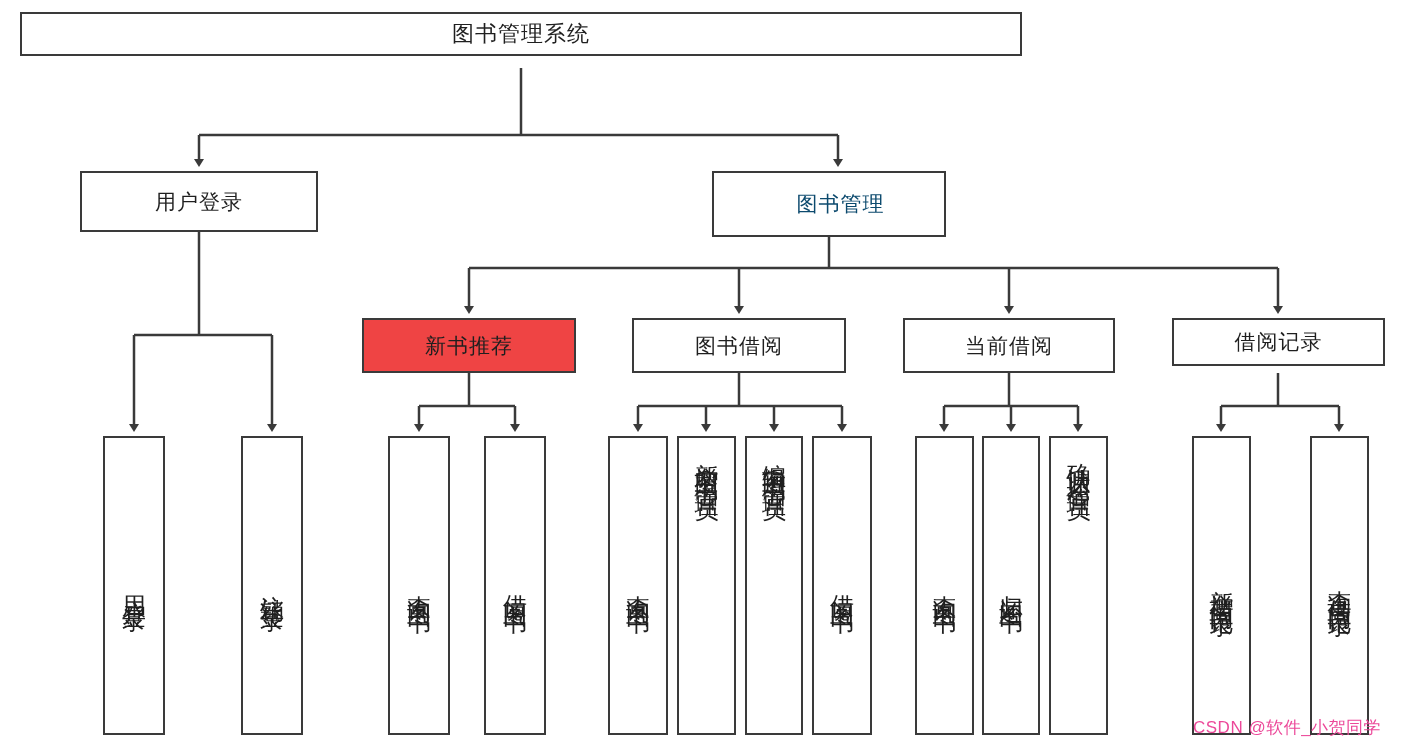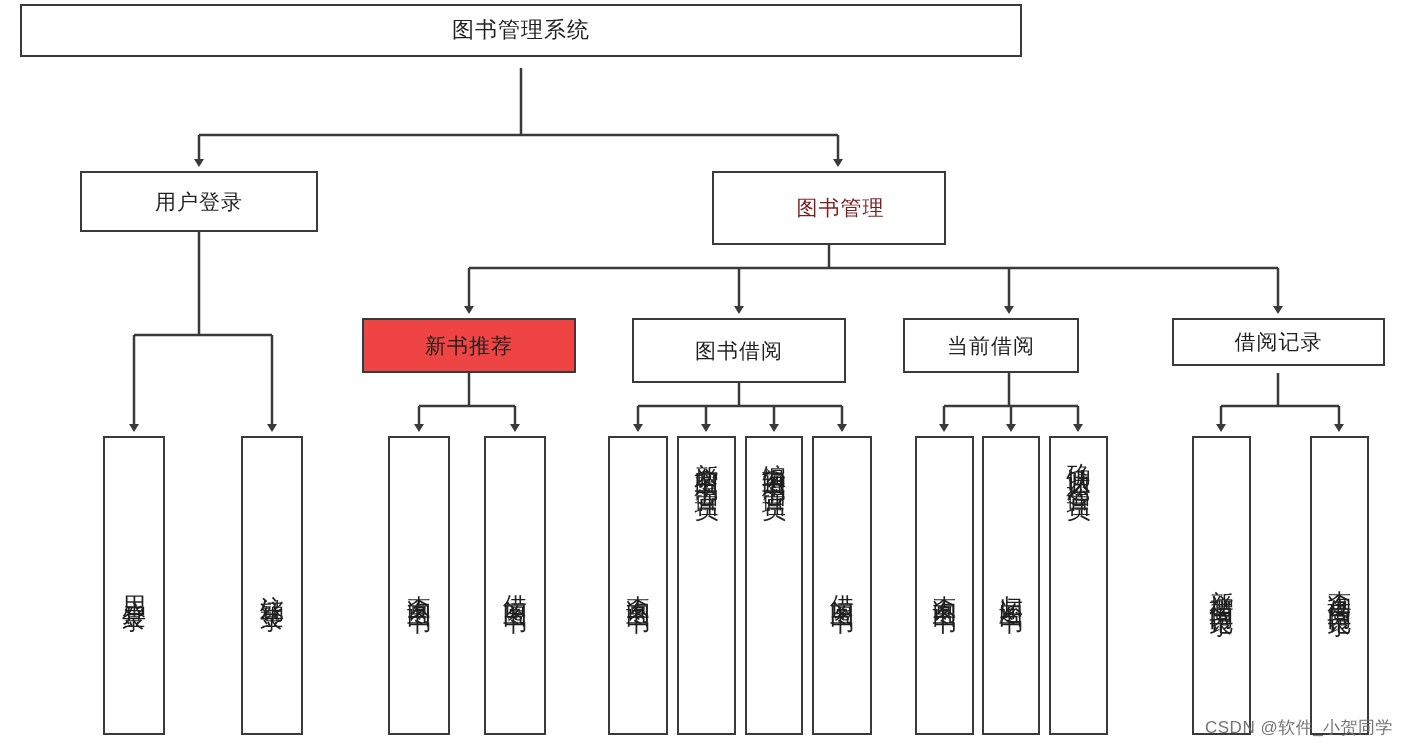--- a/index.html
+++ b/index.html
@@ -126,38 +126,38 @@
       <path d="M1011,406 L1011,428" marker-end="url(#arrow)"></path>
       <path d="M1078,406 L1078,428" marker-end="url(#arrow)"></path>
 
       <path d="M1278,373 L1278,406"></path>
       <path d="M1221,406 L1339,406"></path>
       <path d="M1221,406 L1221,428" marker-end="url(#arrow)"></path>
       <path d="M1339,406 L1339,428" marker-end="url(#arrow)"></path>
     </g>
   </svg>
 
-  <div class="node horiz root" style="left: 20px; top: 4px; width: 1002px; height: 53px; border-color: rgb(58, 58, 58); background: rgb(255, 255, 255); color: rgb(31, 31, 31);">
+  <div class="node horiz root" style="left: 20px; top: 12px; width: 1002px; height: 44px; border-color: rgb(58, 58, 58); background: rgb(255, 255, 255); color: rgb(31, 31, 31);">
     <span class="label">图书管理系统</span>
   </div>
 
   <div class="node horiz" style="left: 80px; top: 171px; width: 238px; height: 61px; border-color: rgb(58, 58, 58); background: rgb(255, 255, 255); color: rgb(31, 31, 31);">
     <span class="label">用户登录</span>
   </div>
-  <div class="node horiz" style="left: 712px; top: 171px; width: 234px; height: 74px; border-color: rgb(58, 58, 58); background: rgb(255, 255, 255); color: #7f1d1d; padding-left: 23px;">
+  <div class="node horiz" style="left: 712px; top: 171px; width: 234px; height: 66px; border-color: rgb(58, 58, 58); background: rgb(255, 255, 255); color: #0c4a6e; padding-left: 23px;">
     <span class="label">图书管理</span>
   </div>
 
   <div class="node horiz" style="left: 362px; top: 318px; width: 214px; height: 55px; border-color: rgb(58, 58, 58); background: #ef4444; color: rgb(31, 31, 31);">
     <span class="label">新书推荐</span>
   </div>
-  <div class="node horiz" style="left: 632px; top: 318px; width: 214px; height: 65px; border-color: rgb(58, 58, 58); background: rgb(255, 255, 255); color: rgb(31, 31, 31);">
+  <div class="node horiz" style="left: 632px; top: 318px; width: 214px; height: 55px; border-color: rgb(58, 58, 58); background: rgb(255, 255, 255); color: rgb(31, 31, 31);">
     <span class="label">图书借阅</span>
   </div>
-  <div class="node horiz" style="left: 903px; top: 318px; width: 176px; height: 55px; border-color: rgb(58, 58, 58); background: rgb(255, 255, 255); color: rgb(31, 31, 31);">
+  <div class="node horiz" style="left: 903px; top: 318px; width: 212px; height: 55px; border-color: rgb(58, 58, 58); background: rgb(255, 255, 255); color: rgb(31, 31, 31);">
     <span class="label">当前借阅</span>
   </div>
   <div class="node horiz" style="left: 1172px; top: 318px; width: 213px; height: 48px; border-color: rgb(58, 58, 58); background: rgb(255, 255, 255); color: rgb(31, 31, 31);">
     <span class="label">借阅记录</span>
   </div>
 
   <div class="node vert centered" style="left: 103px; top: 436px; width: 62px; height: 299px; border-color: rgb(58, 58, 58); background: rgb(255, 255, 255); color: rgb(31, 31, 31);">
     <span class="label">用户登录</span>
   </div>
   <div class="node vert centered" style="left: 241px; top: 436px; width: 62px; height: 299px; border-color: rgb(58, 58, 58); background: rgb(255, 255, 255); color: rgb(31, 31, 31);">
@@ -190,15 +190,15 @@
   <div class="node vert" style="left: 1049px; top: 436px; width: 59px; height: 299px; border-color: rgb(58, 58, 58); background: rgb(255, 255, 255); color: rgb(31, 31, 31);">
     <span class="label">确认归还（管理员）</span>
   </div>
   <div class="node vert centered" style="left: 1192px; top: 436px; width: 59px; height: 299px; border-color: rgb(58, 58, 58); background: rgb(255, 255, 255); color: rgb(31, 31, 31);">
     <span class="label">新增借阅记录</span>
   </div>
   <div class="node vert centered" style="left: 1310px; top: 436px; width: 59px; height: 299px; border-color: rgb(58, 58, 58); background: rgb(255, 255, 255); color: rgb(31, 31, 31);">
     <span class="label">查询借阅记录</span>
   </div>
 
-  <div class="watermark" style="left: 1193px; top: 716px; color: #737373; padding-left: 12px;">CSDN @软件_小贺同学</div>
+  <div class="watermark" style="left: 1193px; top: 716px; color: #ec4899;">CSDN @软件_小贺同学</div>
 
 </div>
 
 </body></html>

